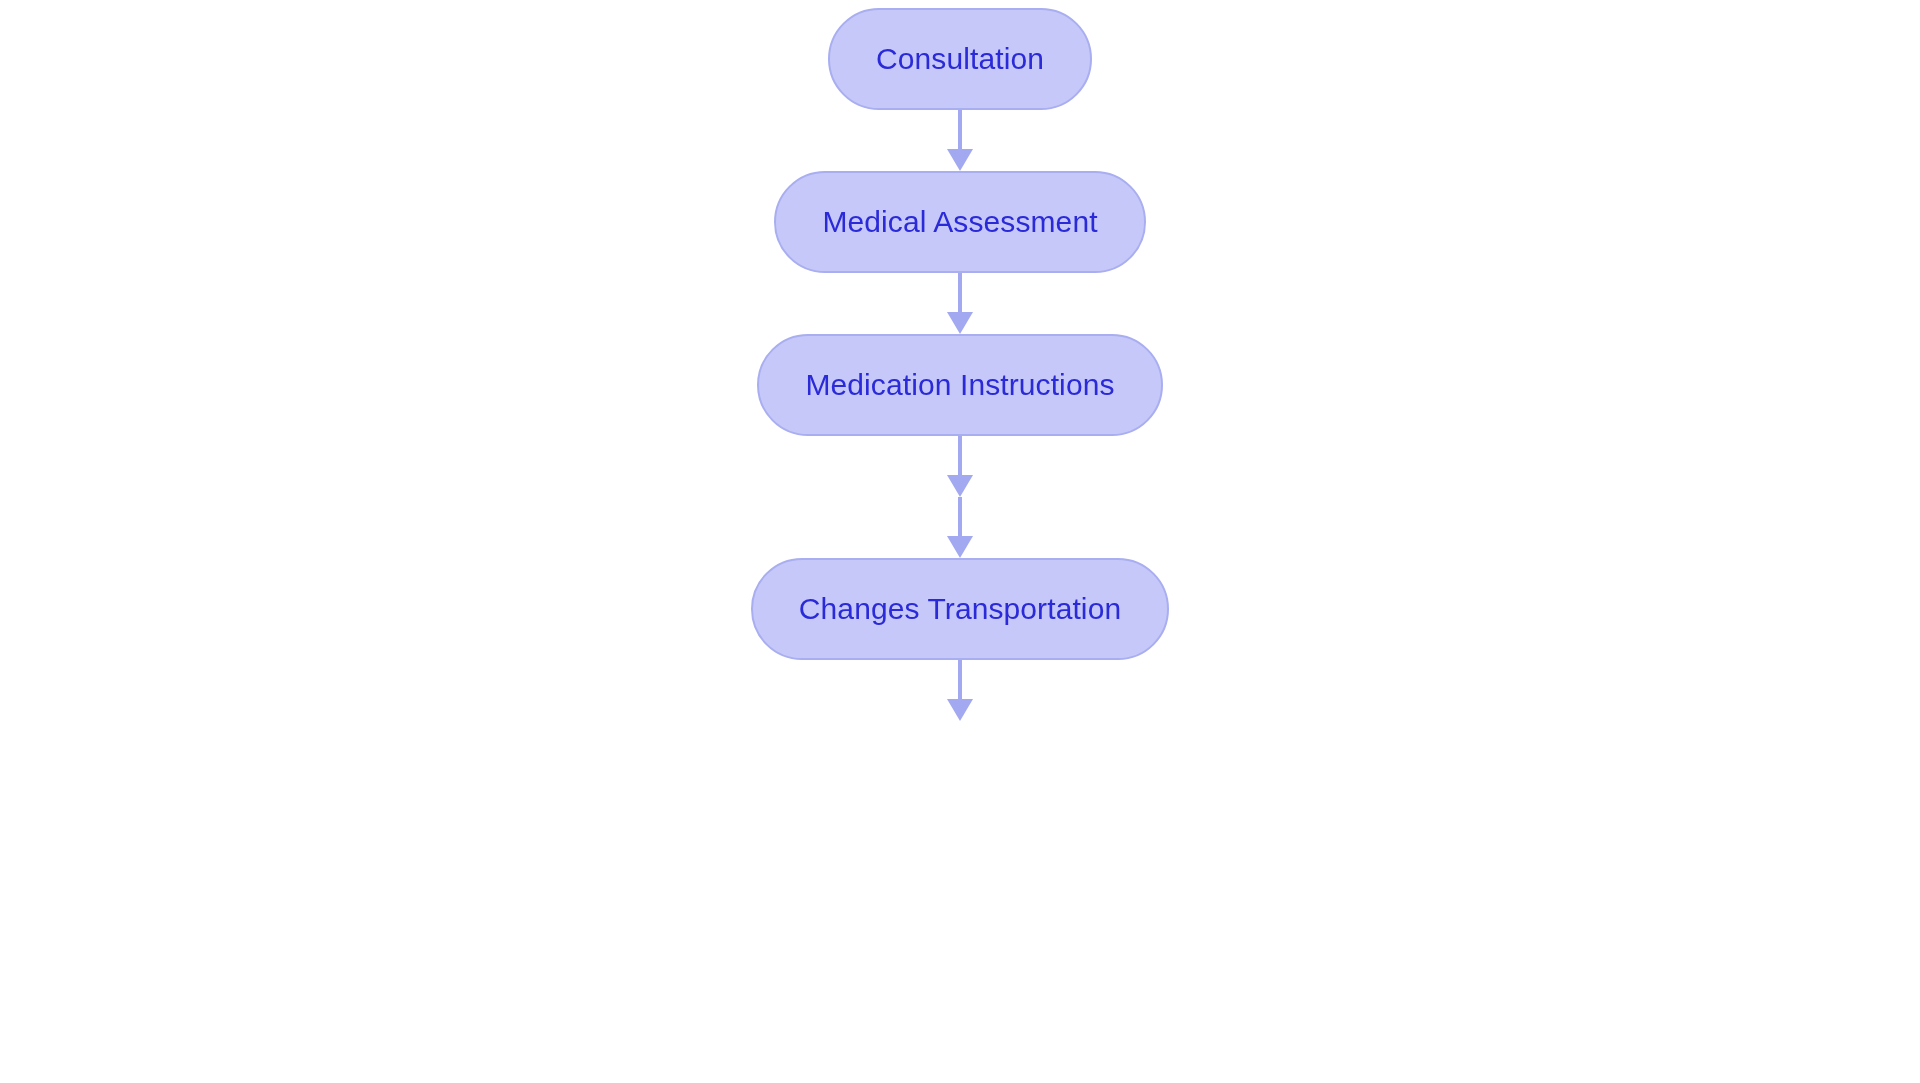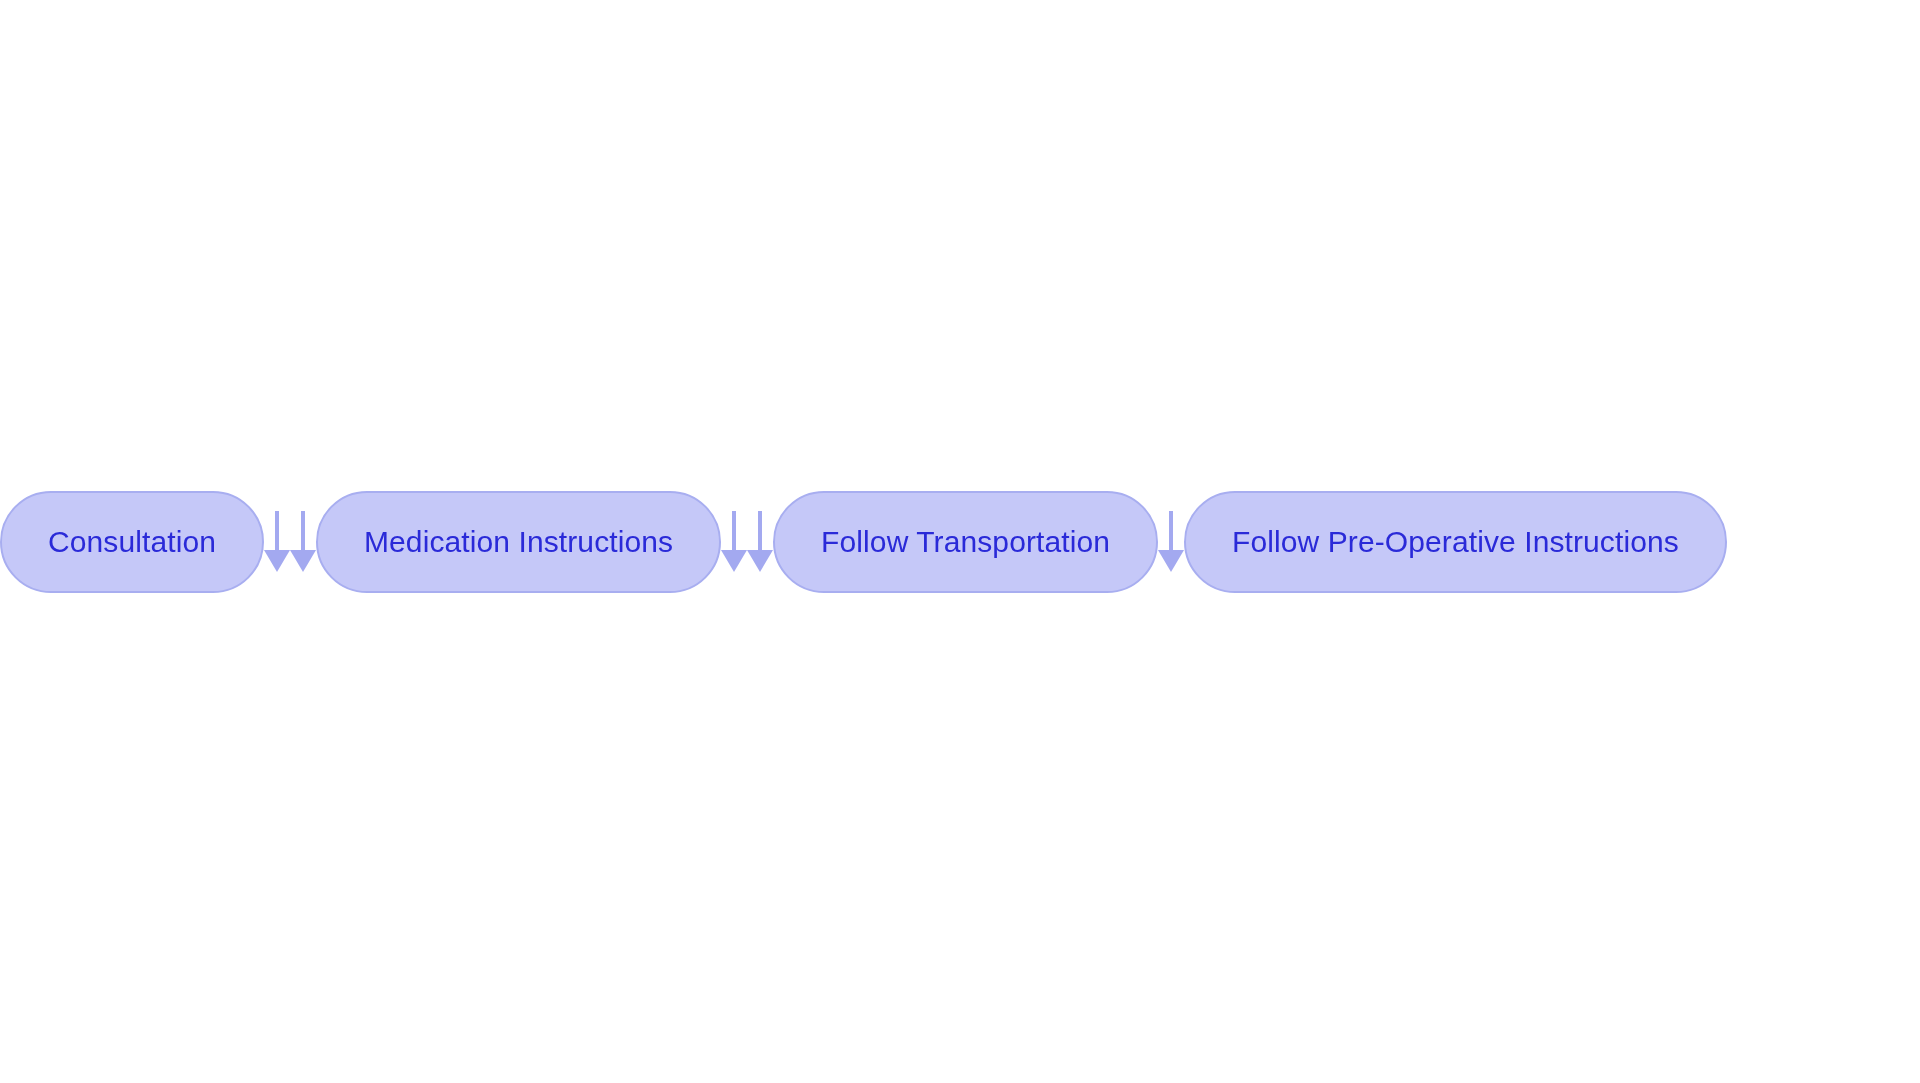--- a/index.html
+++ b/index.html
@@ -22,21 +22,21 @@
     background: #ffffff;
   }
 
   .flow-column {
     position: absolute;
     left: 0;
     top: 0;
     width: 1920px;
     height: 1083px;
     display: flex;
-    flex-direction: row;
+    flex-direction: column;
     align-items: center;
   }
 
   
   .node {
     box-sizing: border-box;
     background: #c5c8f8;
     border: 2px solid #a8aef0;
     border-radius: 9999px;
     color: #2a2ad8;
@@ -88,20 +88,23 @@
 
     <div class="node">
       <span>Consultation</span>
     </div>
 
     <div class="connector">
       <div class="connector-line"></div>
       <div class="connector-head"></div>
     </div>
 
+    <div class="node">
+      <span>Medical Assessment</span>
+    </div>
 
     <div class="connector">
       <div class="connector-line"></div>
       <div class="connector-head"></div>
     </div>
 
     <div class="node">
       <span>Medication Instructions</span>
     </div>
 
@@ -110,26 +113,23 @@
       <div class="connector-head"></div>
     </div>
 
 
     <div class="connector">
       <div class="connector-line"></div>
       <div class="connector-head"></div>
     </div>
 
     <div class="node">
-      <span>Follow Transportation</span>
+      <span>Changes Transportation</span>
     </div>
 
     <div class="connector">
       <div class="connector-line"></div>
       <div class="connector-head"></div>
     </div>
 
-    <div class="node">
-      <span>Follow Pre-Operative Instructions</span>
-    </div>
 
   </div>
 </div>
 
 </body></html>

